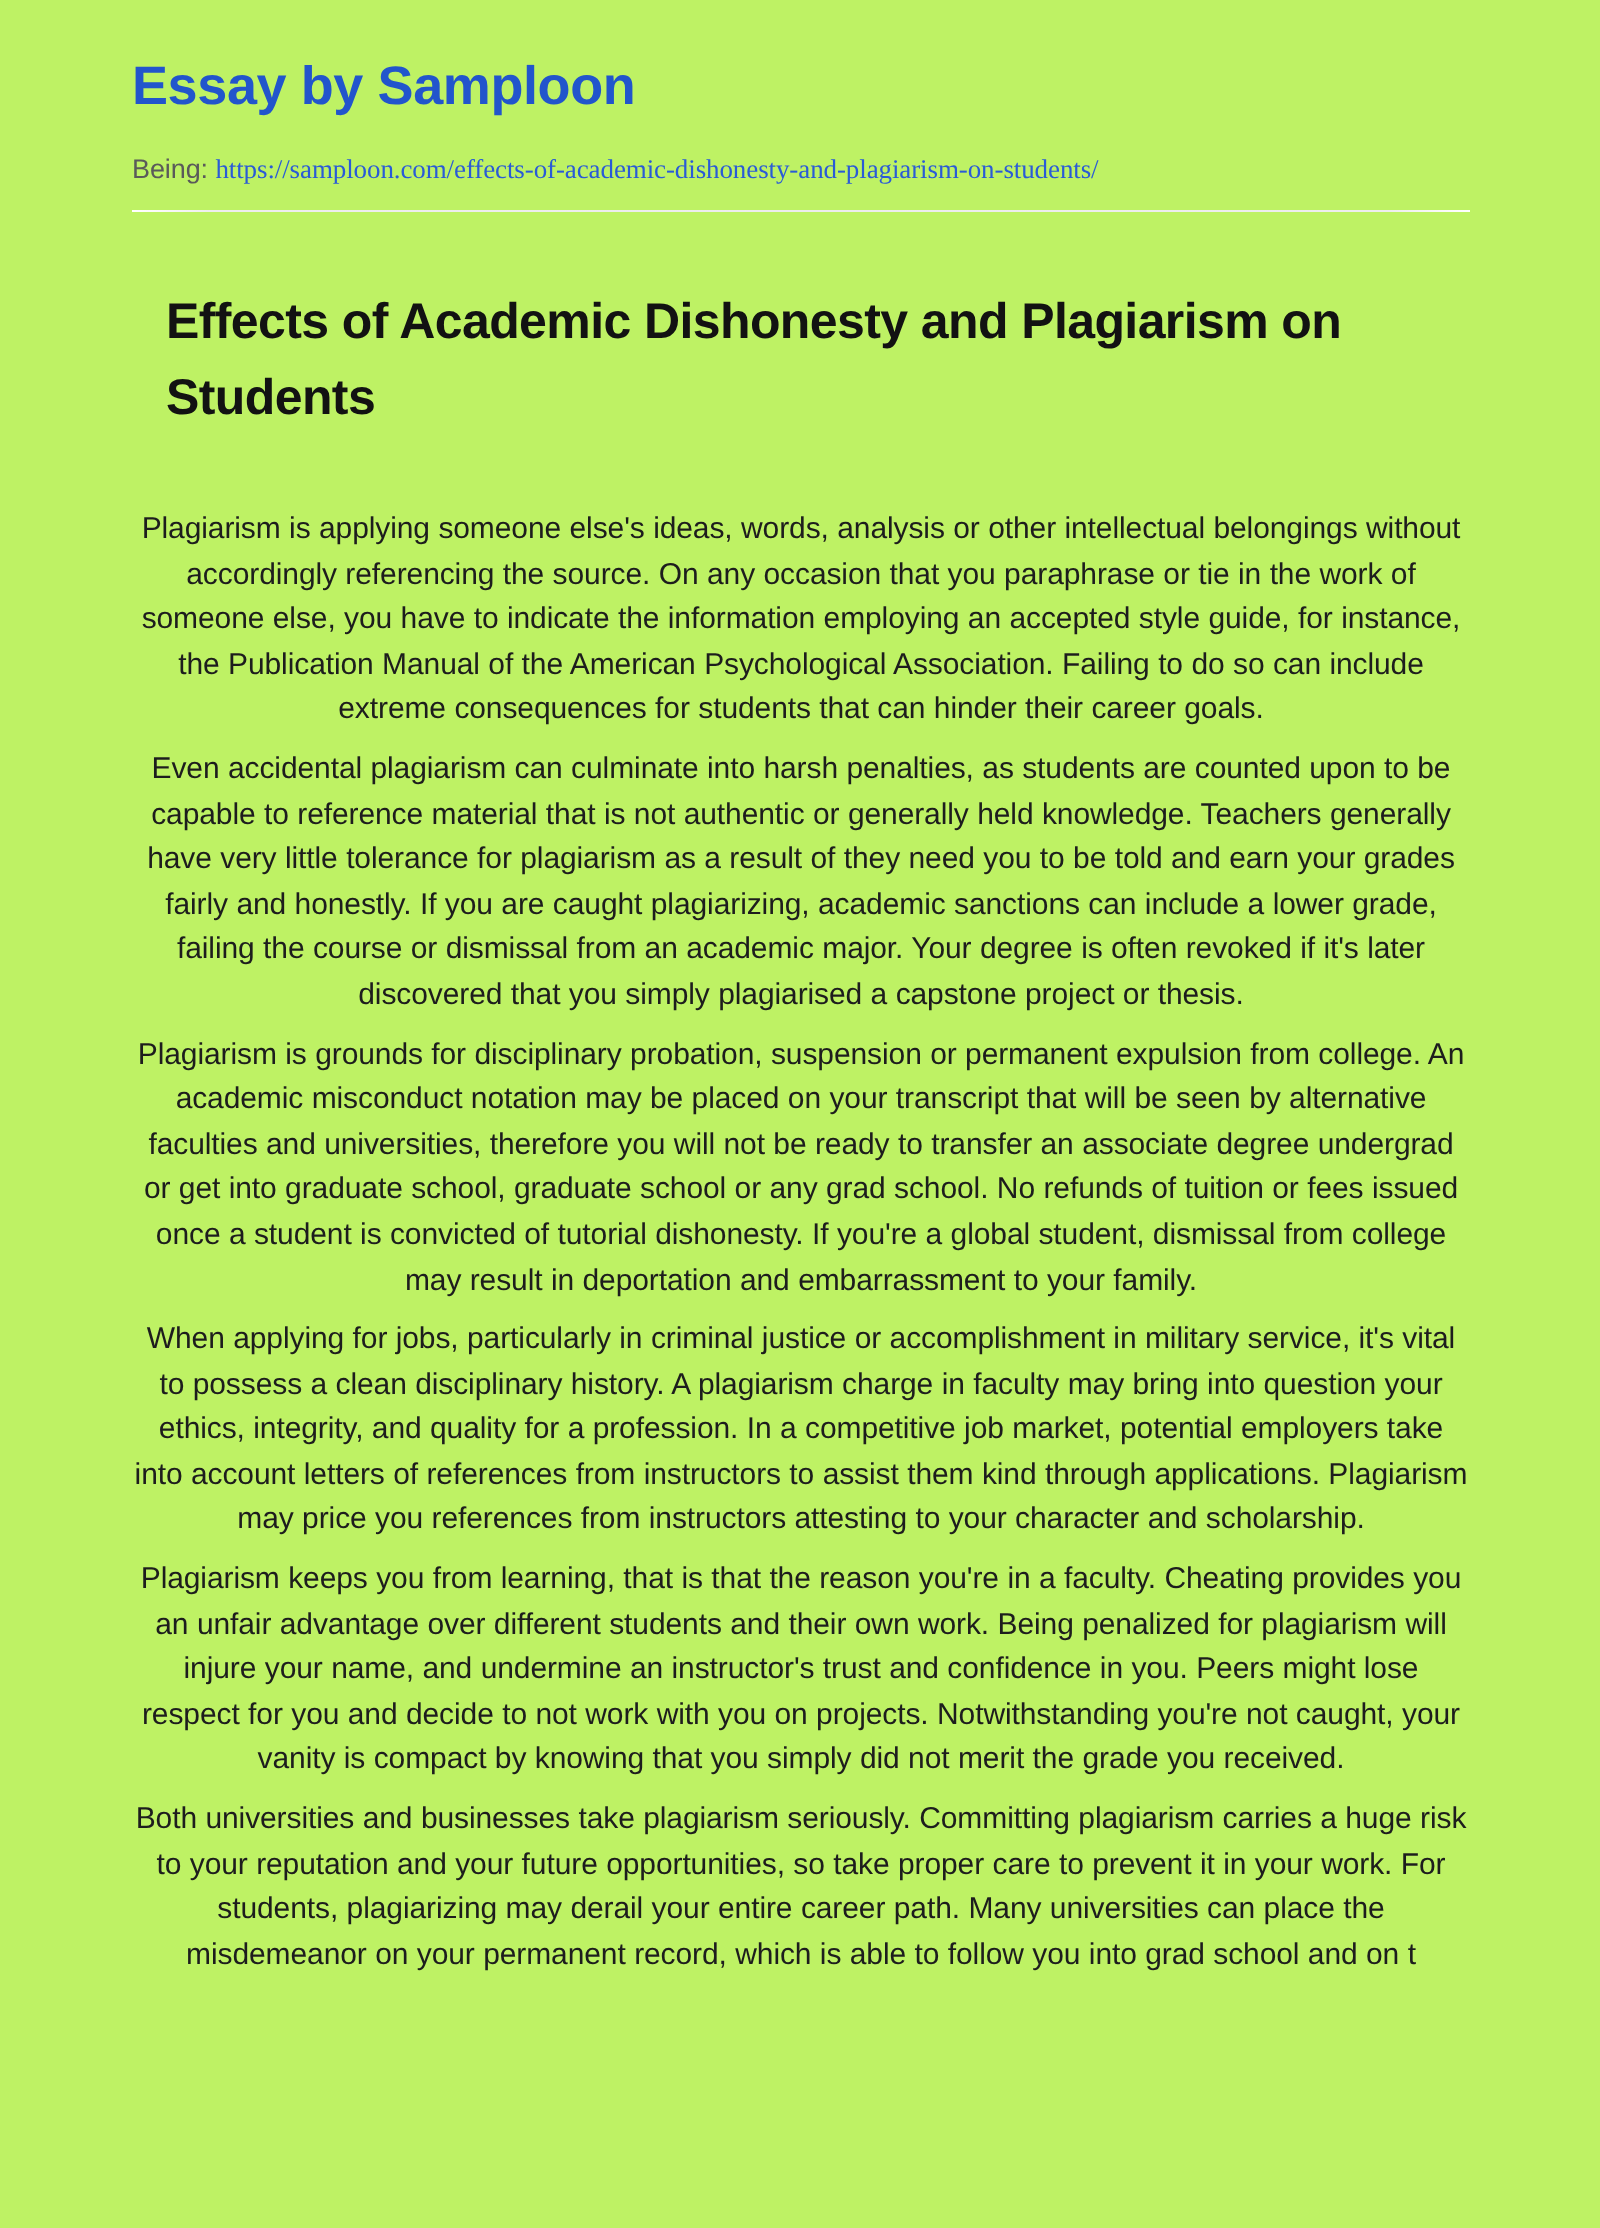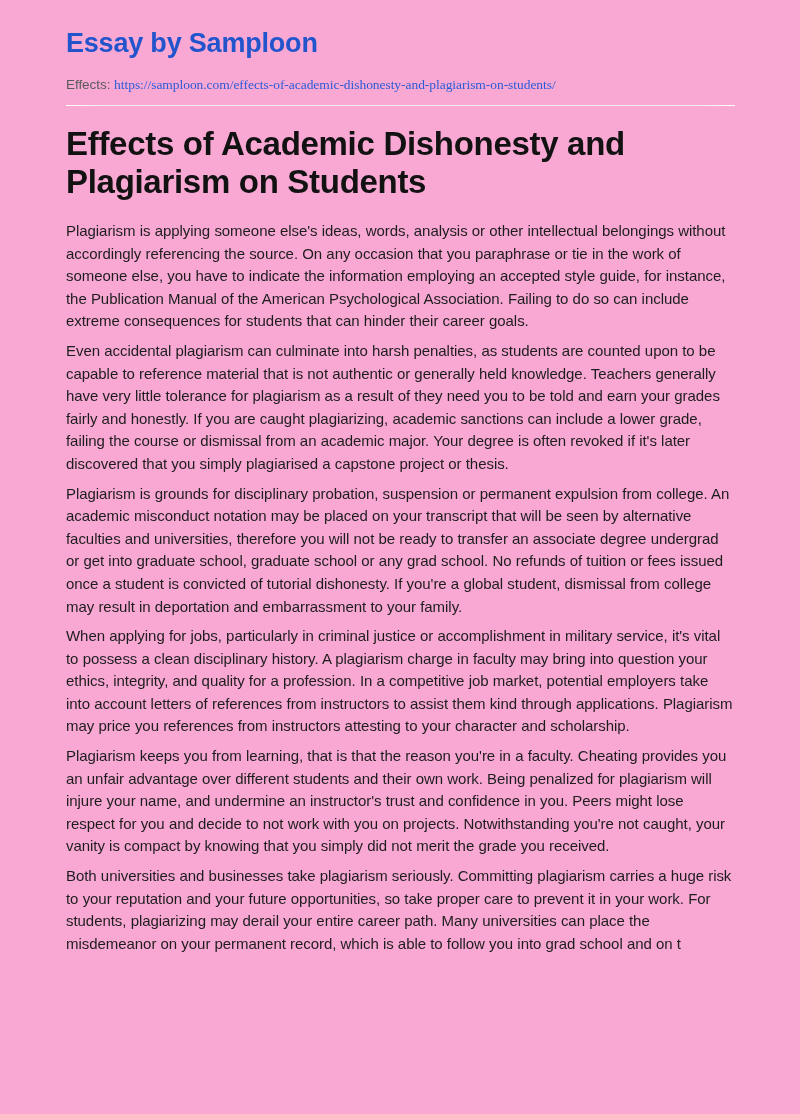--- a/index.html
+++ b/index.html
@@ -15,21 +15,21 @@
     font-family: "Liberation Sans", "DejaVu Sans", sans-serif;
     color: #1a1a1a;
     -webkit-font-smoothing: antialiased;
   }
 
   .page {
     position: relative;
     width: 800px;
     height: 1114px;
     overflow: hidden;
-    background: #f9a8d4;
+    background: #bef264;
     padding-left: 31px;
   }
 
   .content-col {
     position: absolute;
     left: 66px;
     top: 0;
     width: 669px;
   }
 
@@ -64,57 +64,57 @@
 
   .divider {
     margin-top: 11px;
     height: 1px;
     width: 669px;
     background: linear-gradient(to right, #ffffff 0%, #ededee 6%, #ececed 50%, #ededee 94%, #ffffff 100%);
   }
 
   
   .essay-title {
-    margin: 0;
+    margin: 17px;
     padding-top: 19px;
-    font-size: 33px;
+    font-size: 25px;
     line-height: 38px;
     font-weight: 700;
     letter-spacing: -0.3px;
     color: #121212;
     max-width: 660px;
   }
 
   
   .essay-body {
     padding-top: 19px;
   }
   .essay-body p {
     margin: 0 0 7px 0;
     font-size: 15px;
     line-height: 22.6px;
     color: #1d1d1d;
     letter-spacing: -0.05px;
-    text-align: left;
+    text-align: center;
     word-spacing: 0.1px;
   }
   .essay-body p + p {
     margin-top: 0;
   }
 </style>
 </head>
 <body>
 
 <div class="page">
   <div class="content-col">
 
     <div class="site-logo">Essay by Samploon</div>
 
     <div class="source-line">
-      <span class="source-label">Effects:</span><span> </span><a class="source-url" href="#">https://samploon.com/effects-of-academic-dishonesty-and-plagiarism-on-students/</a>
+      <span class="source-label">Being:</span><span> </span><a class="source-url" href="#">https://samploon.com/effects-of-academic-dishonesty-and-plagiarism-on-students/</a>
     </div>
 
     <div class="divider"></div>
 
     <h1 class="essay-title">Effects of Academic Dishonesty and Plagiarism on Students</h1>
 
     <div class="essay-body">
       <p>Plagiarism is applying someone else's ideas, words, analysis or other intellectual belongings without accordingly referencing the source. On any occasion that you paraphrase or tie in the work of someone else, you have to indicate the information employing an accepted style guide, for instance, the Publication Manual of the American Psychological Association. Failing to do so can include extreme consequences for students that can hinder their career goals.</p>
       <p>Even accidental plagiarism can culminate into harsh penalties, as students are counted upon to be capable to reference material that is not authentic or generally held knowledge. Teachers generally have very little tolerance for plagiarism as a result of they need you to be told and earn your grades fairly and honestly. If you are caught plagiarizing, academic sanctions can include a lower grade, failing the course or dismissal from an academic major. Your degree is often revoked if it's later discovered that you simply plagiarised a capstone project or thesis.</p>
       <p>Plagiarism is grounds for disciplinary probation, suspension or permanent expulsion from college. An academic misconduct notation may be placed on your transcript that will be seen by alternative faculties and universities, therefore you will not be ready to transfer an associate degree undergrad or get into graduate school, graduate school or any grad school. No refunds of tuition or fees issued once a student is convicted of tutorial dishonesty. If you're a global student, dismissal from college may result in deportation and embarrassment to your family.</p>

